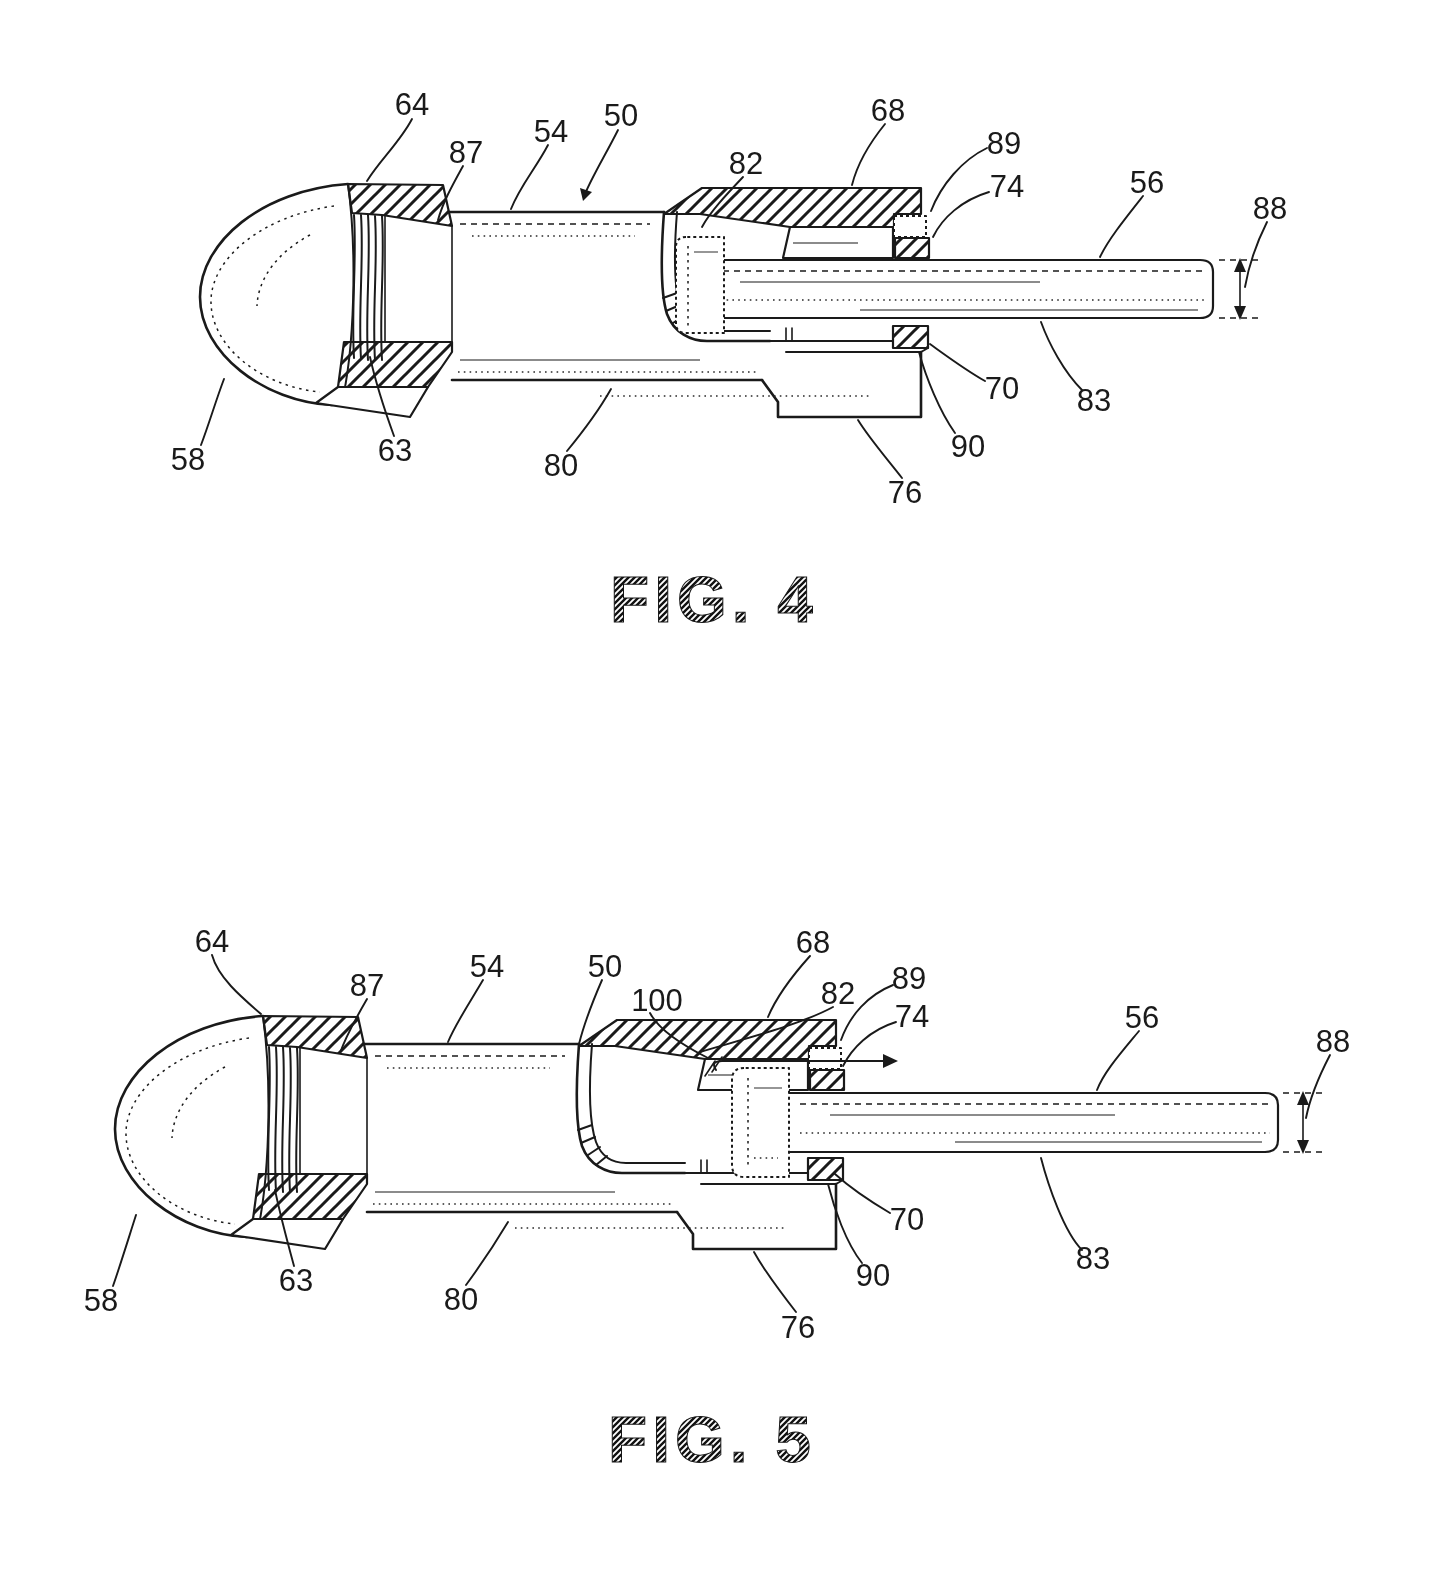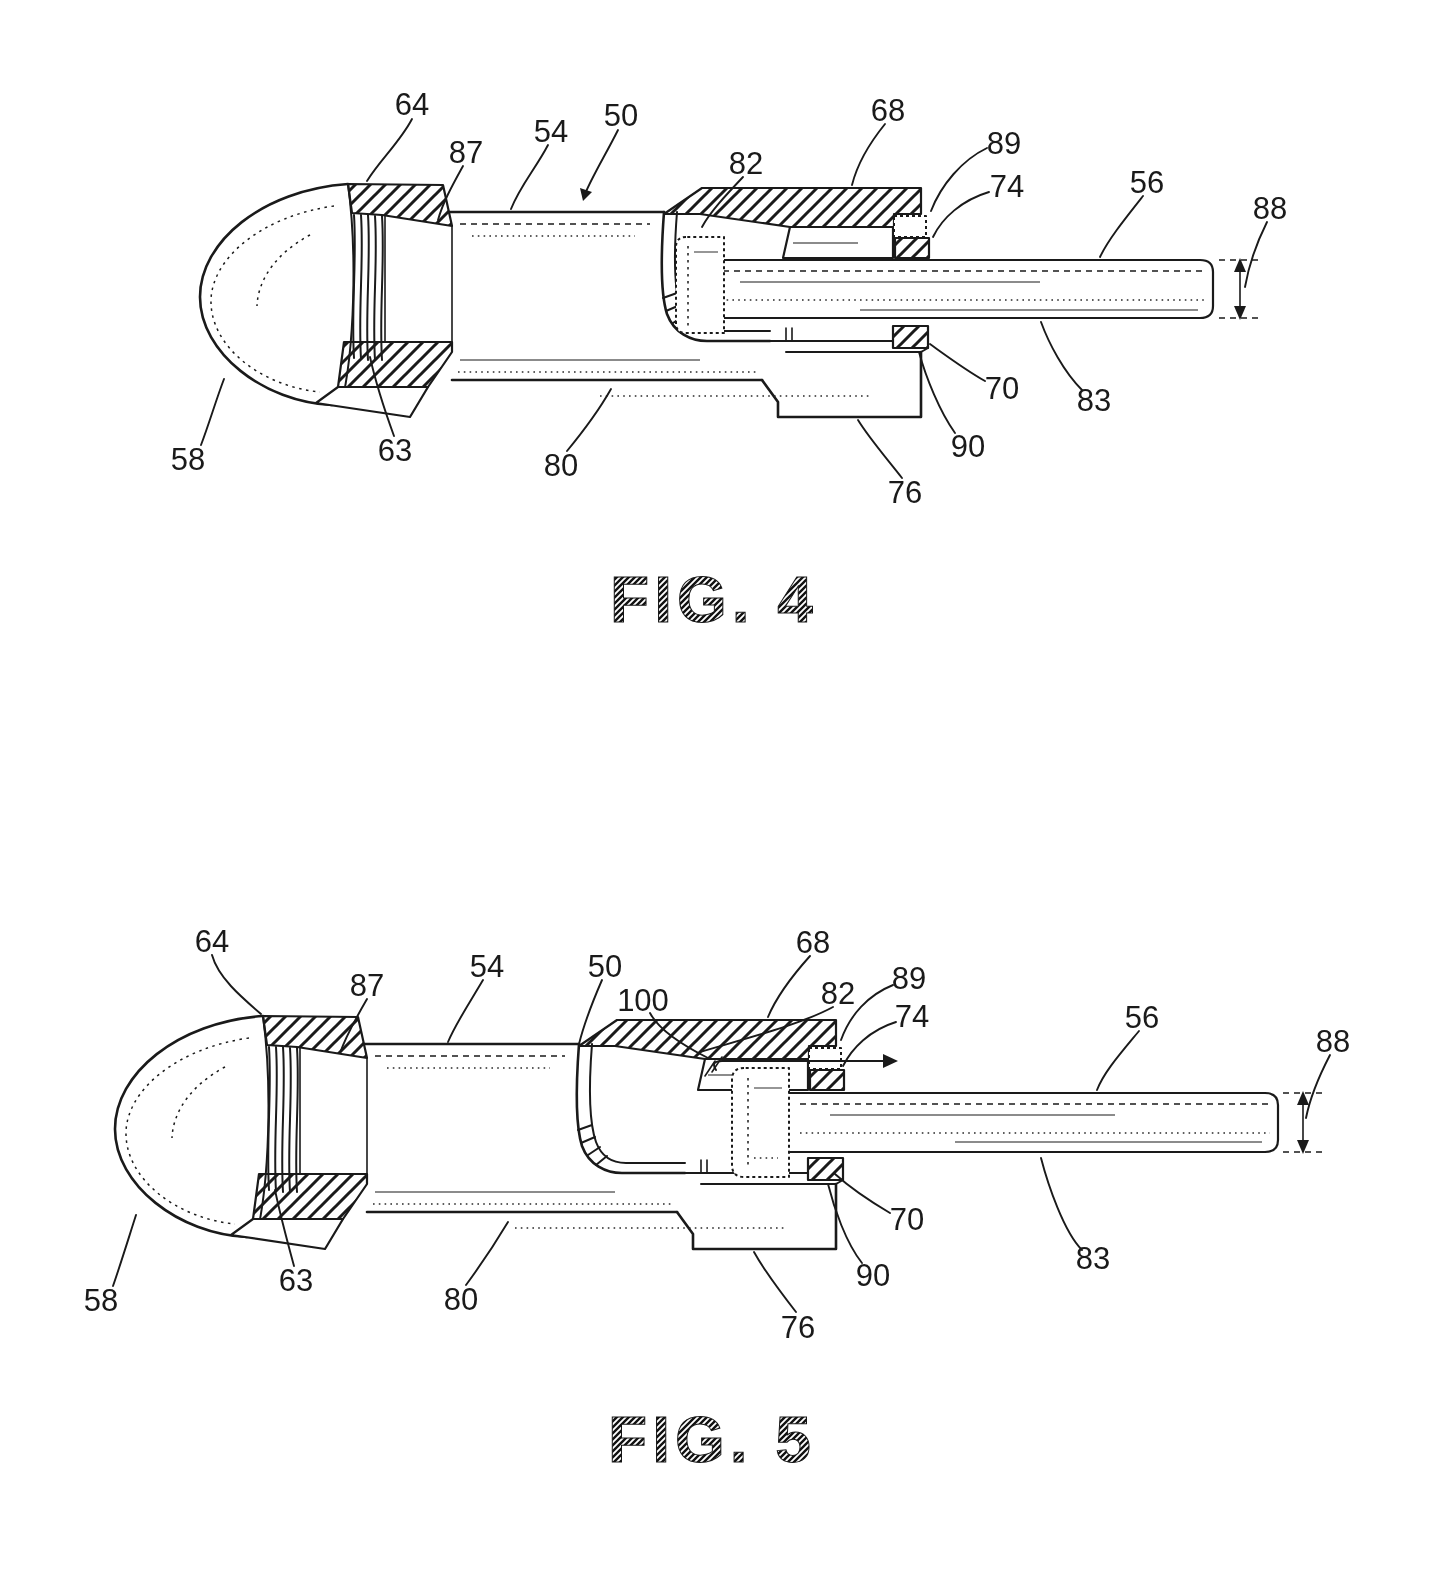--- a/index.html
+++ b/index.html
@@ -185,21 +185,21 @@
       <span class="ref-label" style="left: 395px; top: 450px;">63</span>
       <span class="ref-label" style="left: 561px; top: 465px;">80</span>
       <span class="ref-label" style="left: 905px; top: 492px;">76</span>
       <span class="ref-label" style="left: 968px; top: 446px;">90</span>
       <span class="ref-label" style="left: 1002px; top: 388px;">70</span>
       <span class="ref-label" style="left: 1094px; top: 400px;">83</span>
       <span class="ref-label" style="left: 212px; top: 941px;">64</span>
       <span class="ref-label" style="left: 367px; top: 985px;">87</span>
       <span class="ref-label" style="left: 487px; top: 966px;">54</span>
       <span class="ref-label" style="left: 605px; top: 966px;">50</span>
-      <span class="ref-label" style="left: 643px; top: 1000px;">100</span>
+      <span class="ref-label" style="left: 657px; top: 1000px;">100</span>
       <span class="ref-label" style="left: 813px; top: 942px;">68</span>
       <span class="ref-label" style="left: 838px; top: 993px;">82</span>
       <span class="ref-label" style="left: 909px; top: 978px;">89</span>
       <span class="ref-label" style="left: 912px; top: 1016px;">74</span>
       <span class="ref-label" style="left: 1142px; top: 1017px;">56</span>
       <span class="ref-label" style="left: 1333px; top: 1041px;">88</span>
       <span class="ref-label" style="left: 101px; top: 1300px;">58</span>
       <span class="ref-label" style="left: 296px; top: 1280px;">63</span>
       <span class="ref-label" style="left: 461px; top: 1299px;">80</span>
       <span class="ref-label" style="left: 798px; top: 1327px;">76</span>

